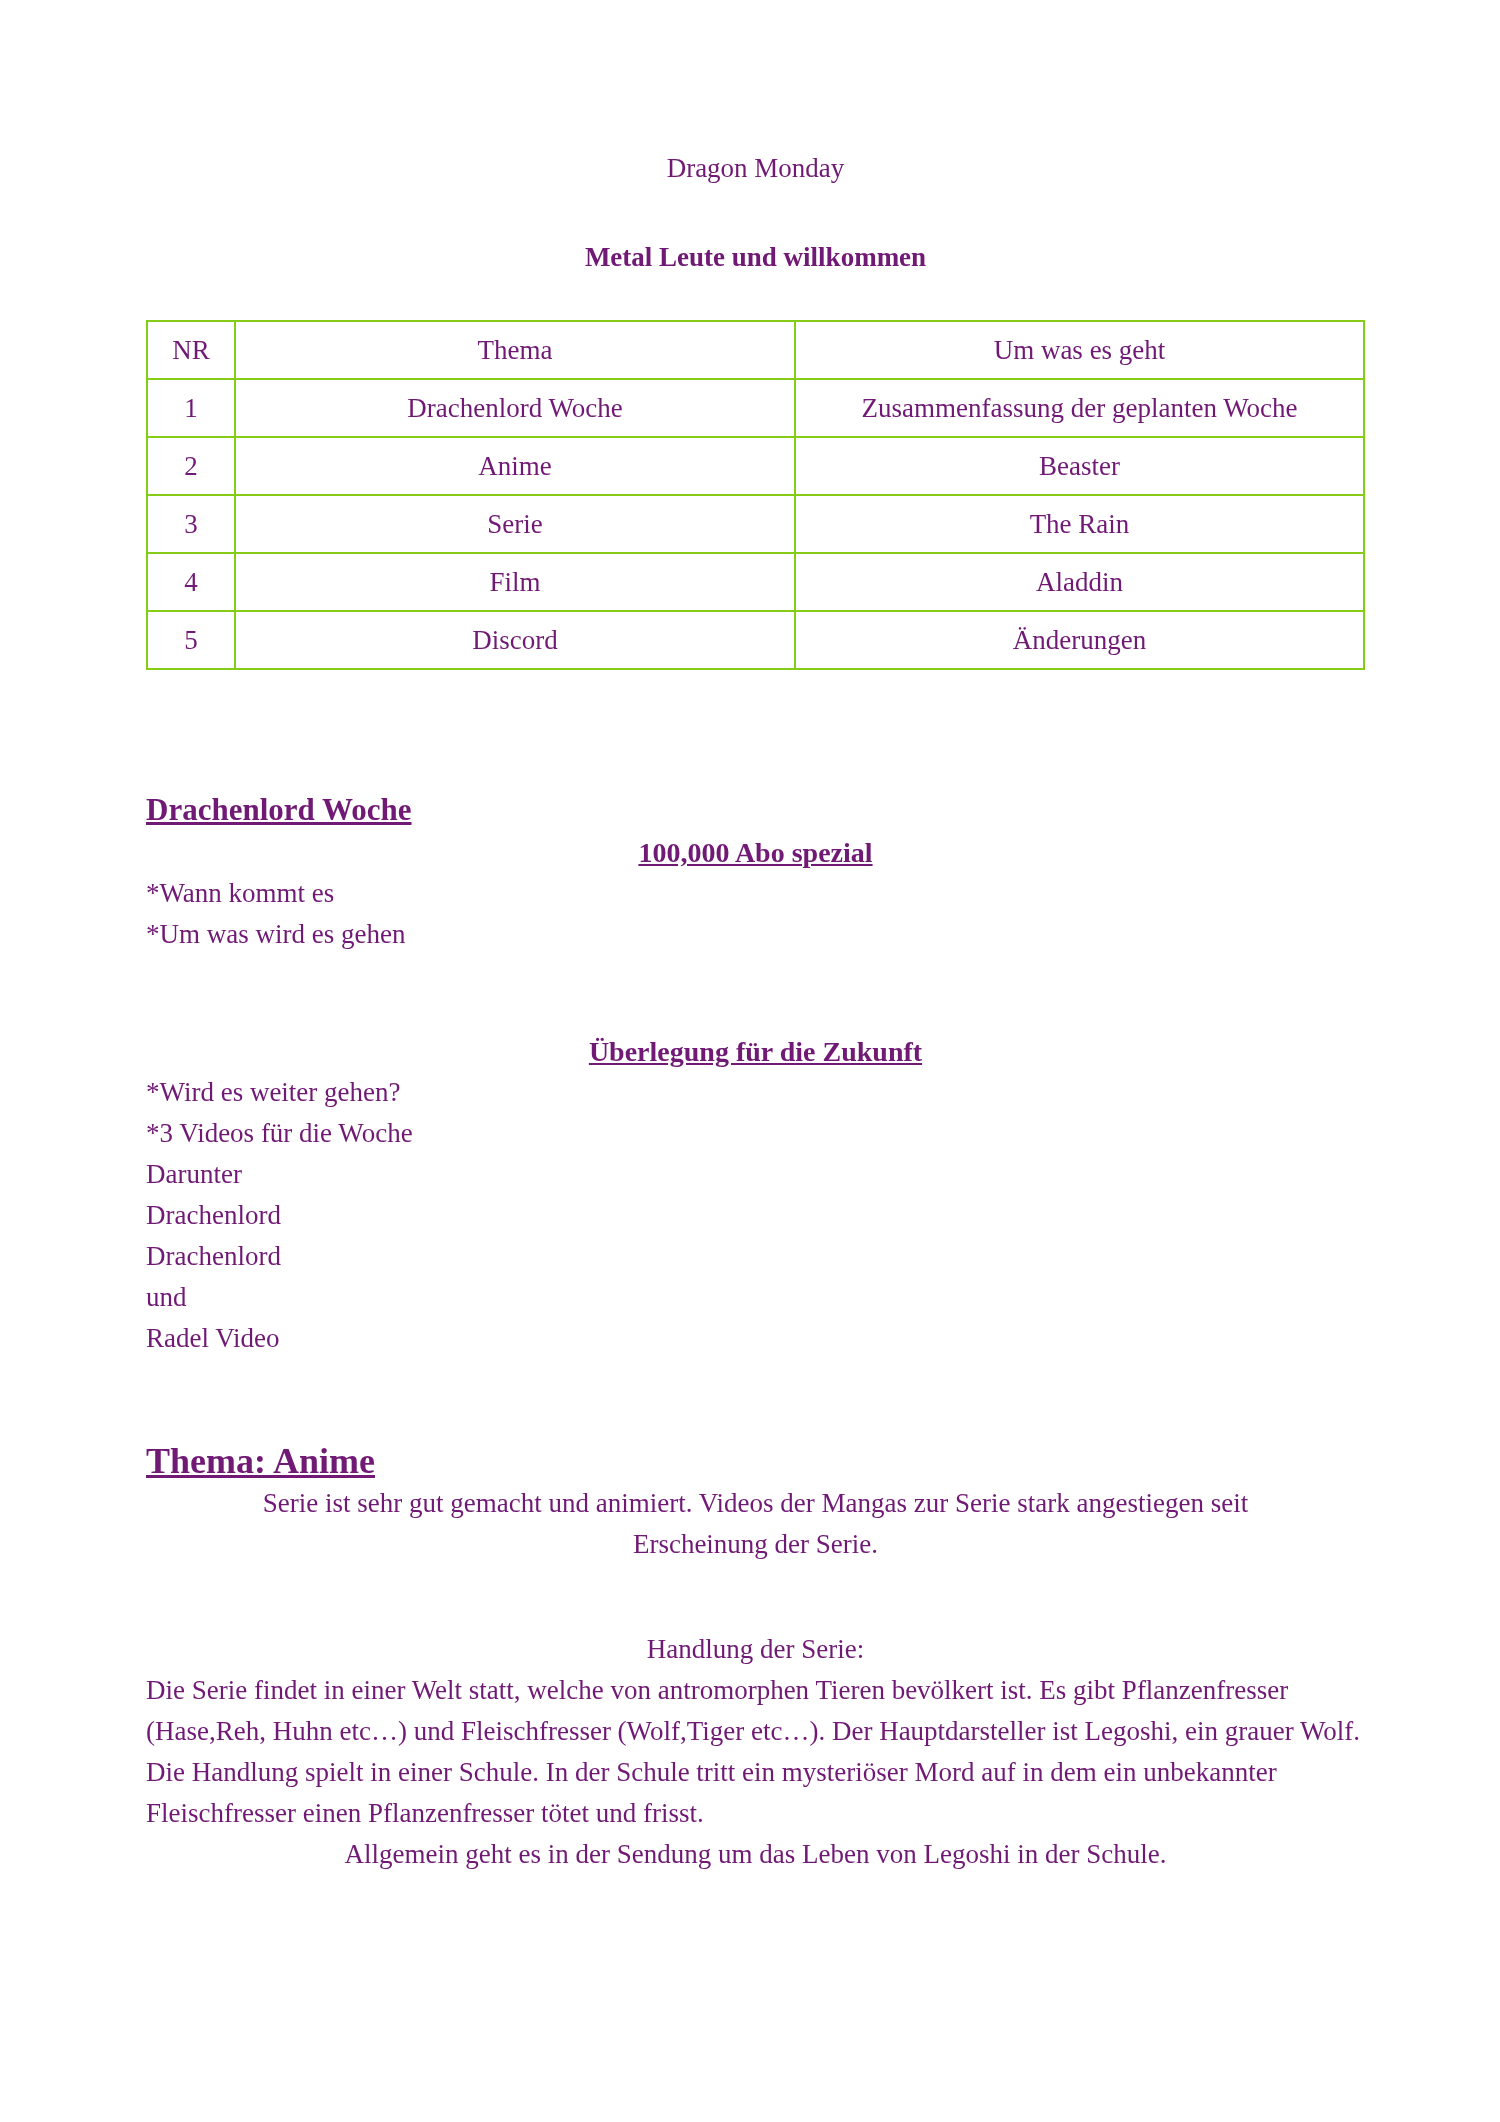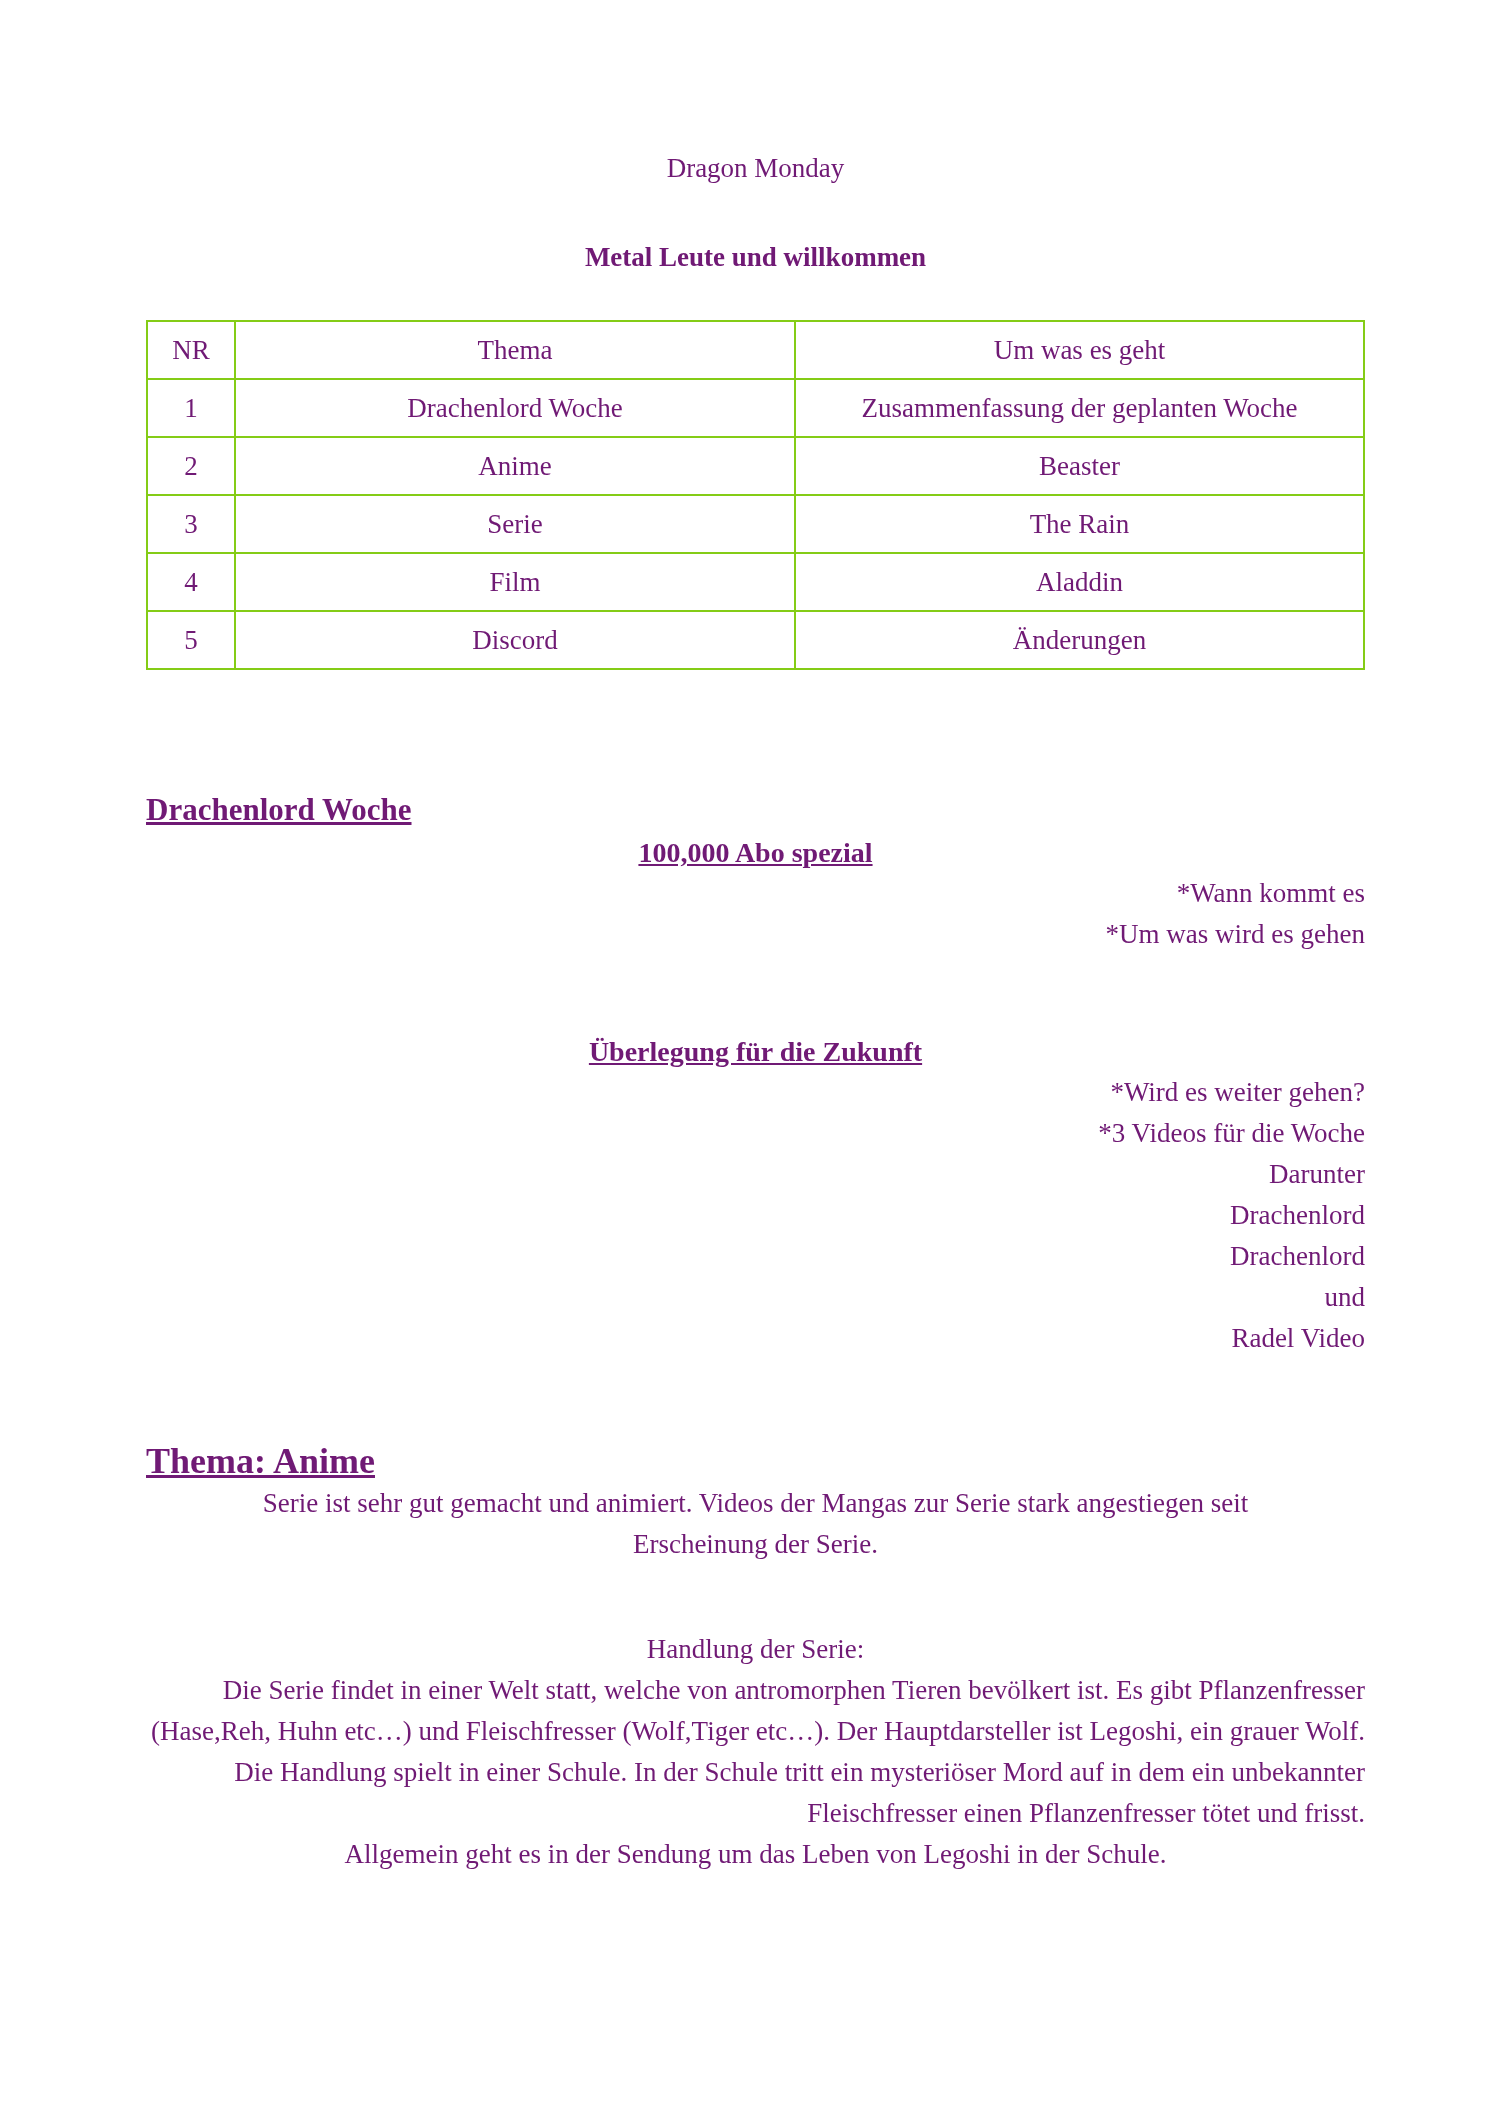--- a/index.html
+++ b/index.html
@@ -46,37 +46,37 @@
     line-height: 44px;
   }
   .h2 {
     font-size: 28px;
     font-weight: bold;
     text-decoration: underline;
     text-align: center;
     line-height: 41px;
   }
   .h2.gap { margin-top: 76px; }
-  .line { text-align: right; line-height: 41px; }
+  .line { text-align: left; line-height: 41px; }
 
   .h3 {
     font-size: 36px;
     font-weight: bold;
     text-decoration: underline;
     margin-top: 80px;
     line-height: 44px;
   }
   .intro {
     text-align: center;
     max-width: 1030px;
     margin: 0 auto;
     line-height: 41px;
   }
   .plot-title { text-align: center; margin-top: 64px; line-height: 41px; }
-  .plot-body { text-align: right; line-height: 41px; }
+  .plot-body { text-align: left; line-height: 41px; }
   .plot-closing { text-align: center; line-height: 41px; }
 </style>
 </head>
 <body>
 
 <div class="page">
 
   <div class="doc-title">Dragon Monday</div>
   <div class="doc-subtitle">Metal Leute und willkommen</div>
 

